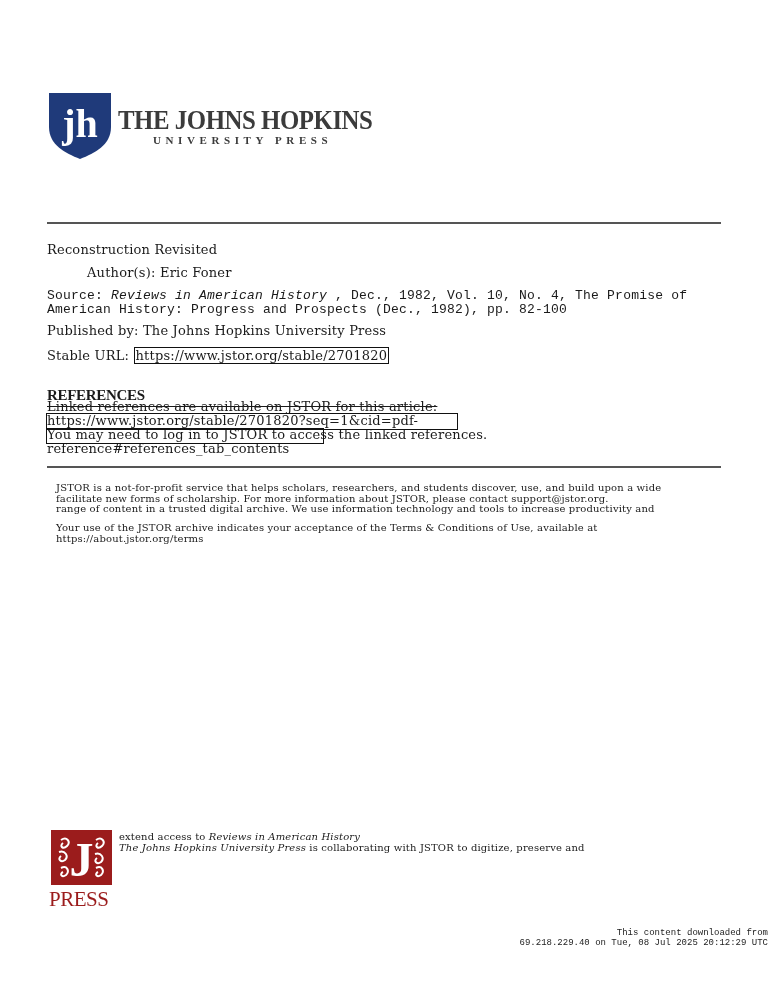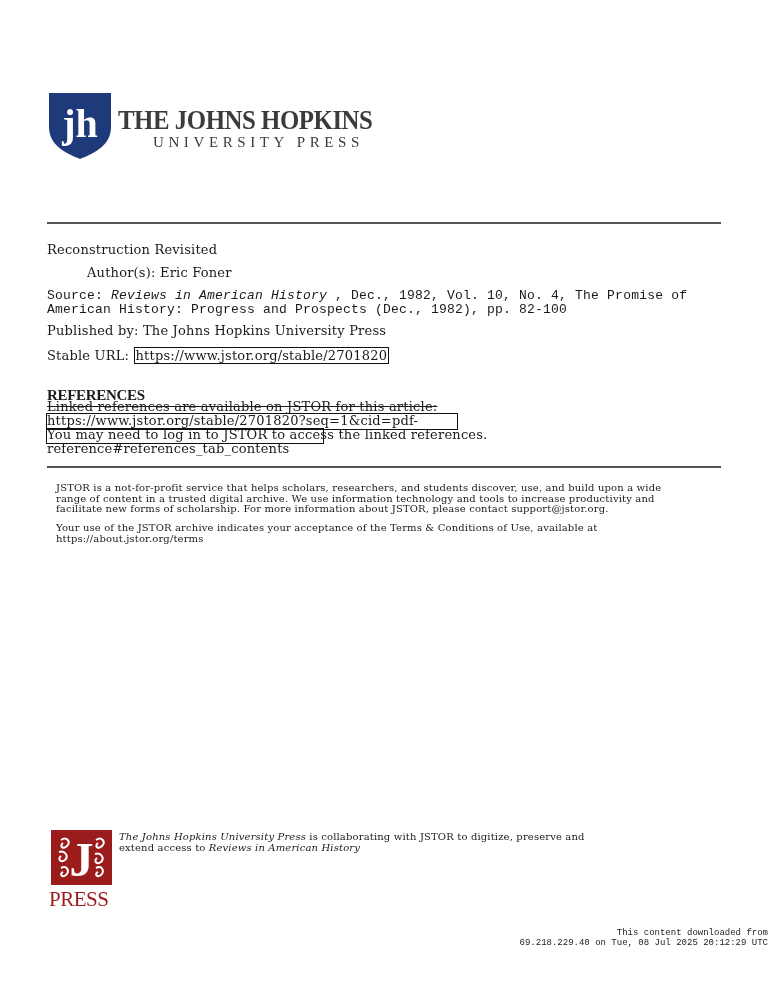--- a/index.html
+++ b/index.html
@@ -3,21 +3,21 @@
 <meta charset="utf-8">
 <style>
   html, body { margin: 0; padding: 0; background: #ffffff; }
   body { width: 768px; height: 994px; position: relative; overflow: hidden; color: #1a1a1a; }
   .serif { font-family: "DejaVu Serif", "Liberation Serif", serif; }
 
   
   .jhu-logo { position: absolute; left: 49px; top: 93px; width: 300px; height: 66px; }
   .jhu-shield { position: absolute; left: 0; top: 0; width: 62px; height: 66px; }
   .jhu-name { position: absolute; left: 69px; top: 12px; font-family: "Liberation Serif", serif; font-size: 27px; font-weight: bold; color: #3b3b3b; letter-spacing: -0.5px; white-space: nowrap; transform: scaleX(0.92); transform-origin: left; }
-  .jhu-sub { position: absolute; left: 104px; top: 41px; font-family: "Liberation Serif", serif; font-size: 15px; font-weight: normal; color: #3b3b3b; letter-spacing: 4.6px; white-space: nowrap; }
+  .jhu-sub { position: absolute; left: 104px; top: 41px; font-family: "Liberation Serif", serif; font-size: 11px; font-weight: bold; color: #3b3b3b; letter-spacing: 4.6px; white-space: nowrap; }
 
   .rule { position: absolute; left: 47px; width: 674px; height: 0; border-top: 2px solid #555; }
 
   .meta { position: absolute; left: 47px; font-size: 13px; line-height: 14px; white-space: nowrap; letter-spacing: 0.2px; }
   .meta i { font-style: italic; }
   .linkbox { border: 1.5px solid #111; padding: 0 1px; }
 
   .refs-head { position: absolute; left: 47px; top: 387px; font-family: "Liberation Serif", serif; font-weight: bold; font-size: 15px; letter-spacing: -0.3px; }
   .refs-body { position: absolute; left: 47px; top: 400px; font-size: 13px; line-height: 14px; white-space: nowrap; letter-spacing: 0.2px; }
   .refs-body .strike { text-decoration: line-through; }
@@ -79,22 +79,22 @@
   <div>You may need to log in to JSTOR to access the linked references.</div>
   <div>reference#references_tab_contents</div>
 </div>
 <div class="refs-linkbox-1"></div>
 <div class="refs-linkbox-2"></div>
 
 <div class="rule" style="top:466px;"></div>
 
 <div class="small serif" style="top:483px;">
   <div>JSTOR is a not-for-profit service that helps scholars, researchers, and students discover, use, and build upon a wide</div>
+  <div>facilitate new forms of scholarship. For more information about JSTOR, please contact support@jstor.org.</div>
   <div>range of content in a trusted digital archive. We use information technology and tools to increase productivity and</div>
-  <div>facilitate new forms of scholarship. For more information about JSTOR, please contact support@jstor.org.</div>
 </div>
 
 <div class="small serif" style="top:523px;">
   <div>Your use of the JSTOR archive indicates your acceptance of the Terms &amp; Conditions of Use, available at</div>
   <div>https://about.jstor.org/terms</div>
 </div>
 
 <div class="jstor-box">
   <svg width="61" height="55" viewBox="0 0 61 55">
     <g fill="none" stroke="#ffffff" stroke-width="2">
@@ -104,20 +104,20 @@
       <path d="M45 10 c6 -4 10 2 6 6 c-4 4 -8 0 -4 -3"></path>
       <path d="M44 24 c6 -2 10 4 6 8 c-4 3 -8 -1 -4 -4"></path>
       <path d="M45 38 c6 -3 9 3 5 7 c-4 3 -7 -1 -3 -3"></path>
     </g>
     <text x="30.5" y="46" text-anchor="middle" font-family="Liberation Serif, serif" font-size="48" font-weight="bold" fill="#ffffff">J</text>
   </svg>
 </div>
 <div class="jstor-word">PRESS</div>
 
 <div class="collab serif">
+  <div><span>extend access to </span><i>Reviews in American History</i></div>
   <div><i>The Johns Hopkins University Press</i><span> is collaborating with JSTOR to digitize, preserve and</span></div>
-  <div><span>extend access to </span><i>Reviews in American History</i></div>
 </div>
 
 <div class="footer">
   <div>This content downloaded from</div>
   <div>69.218.229.40 on Tue, 08 Jul 2025 20:12:29 UTC</div>
 </div>
 
 </body></html>

